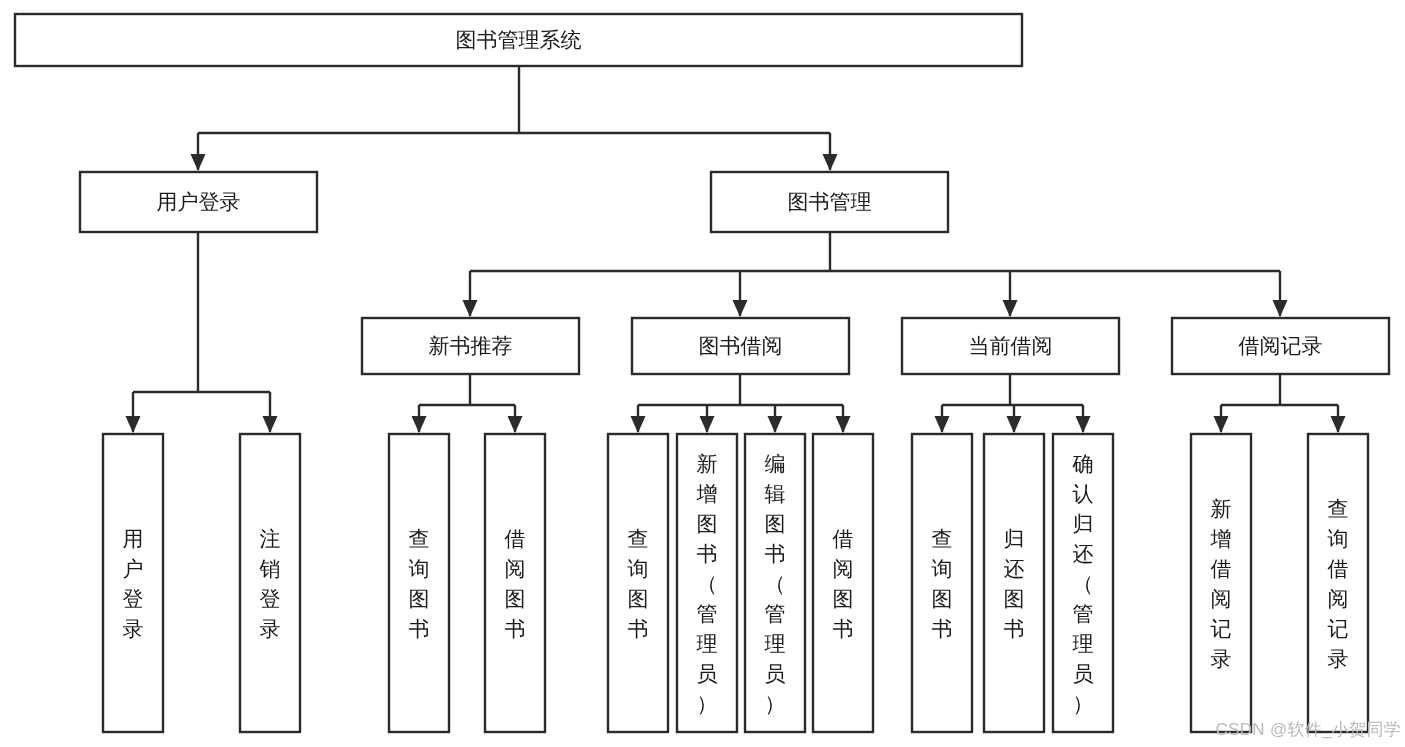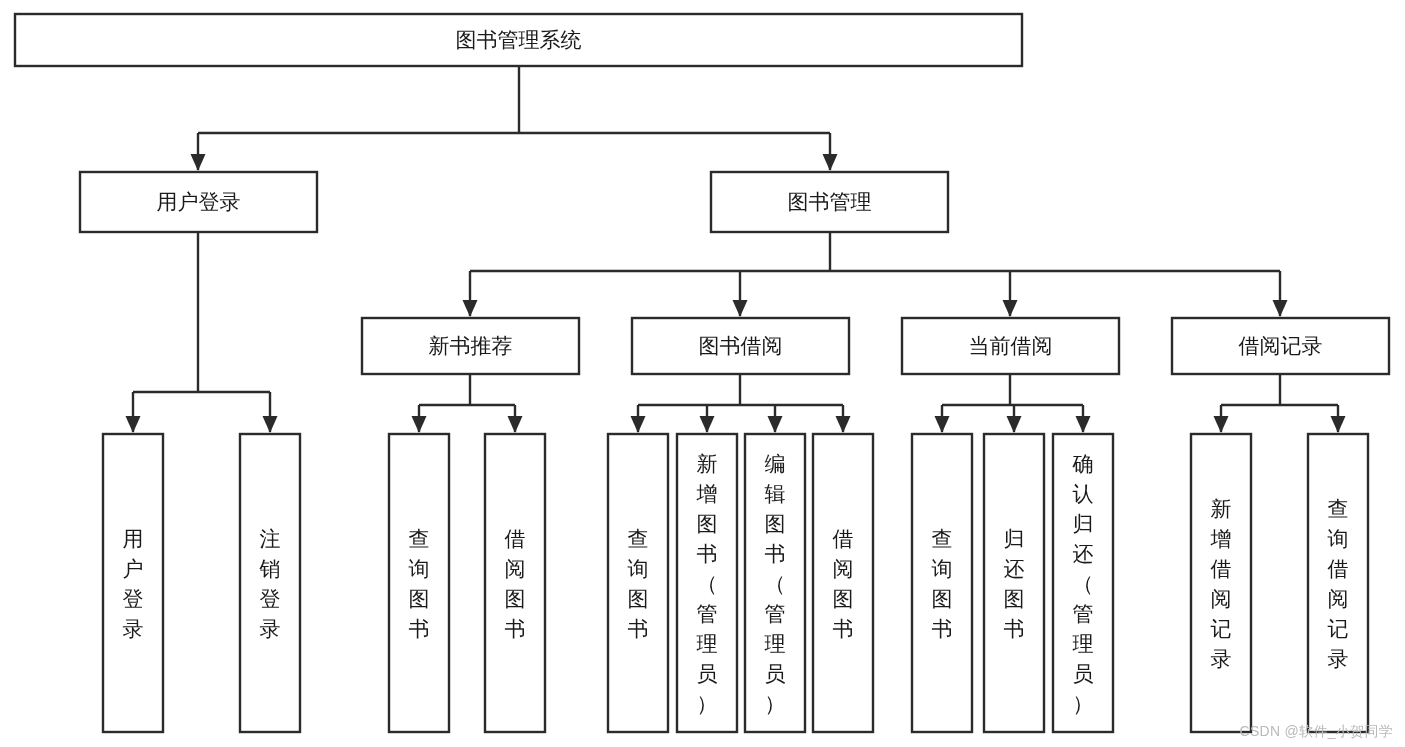--- a/index.html
+++ b/index.html
@@ -49,24 +49,24 @@
     dominant-baseline: middle;
   }
   .node-label-v {
     font-family: "Liberation Sans", "DejaVu Sans", sans-serif;
     font-size: 21px;
     fill: #1a1a1a;
     text-anchor: middle;
   }
   .watermark-text {
     position: absolute;
-    right: 12px;
+    right: 4px;
     bottom: 6px;
     font-family: "Liberation Sans", "DejaVu Sans", sans-serif;
-    font-size: 14px;
+    font-size: 17px;
     color: #b9b9b9;
     white-space: nowrap;
     user-select: none;
     letter-spacing: 0.3px;
   }
 </style>
 </head>
 <body>
 
 <div id="diagram-root">

